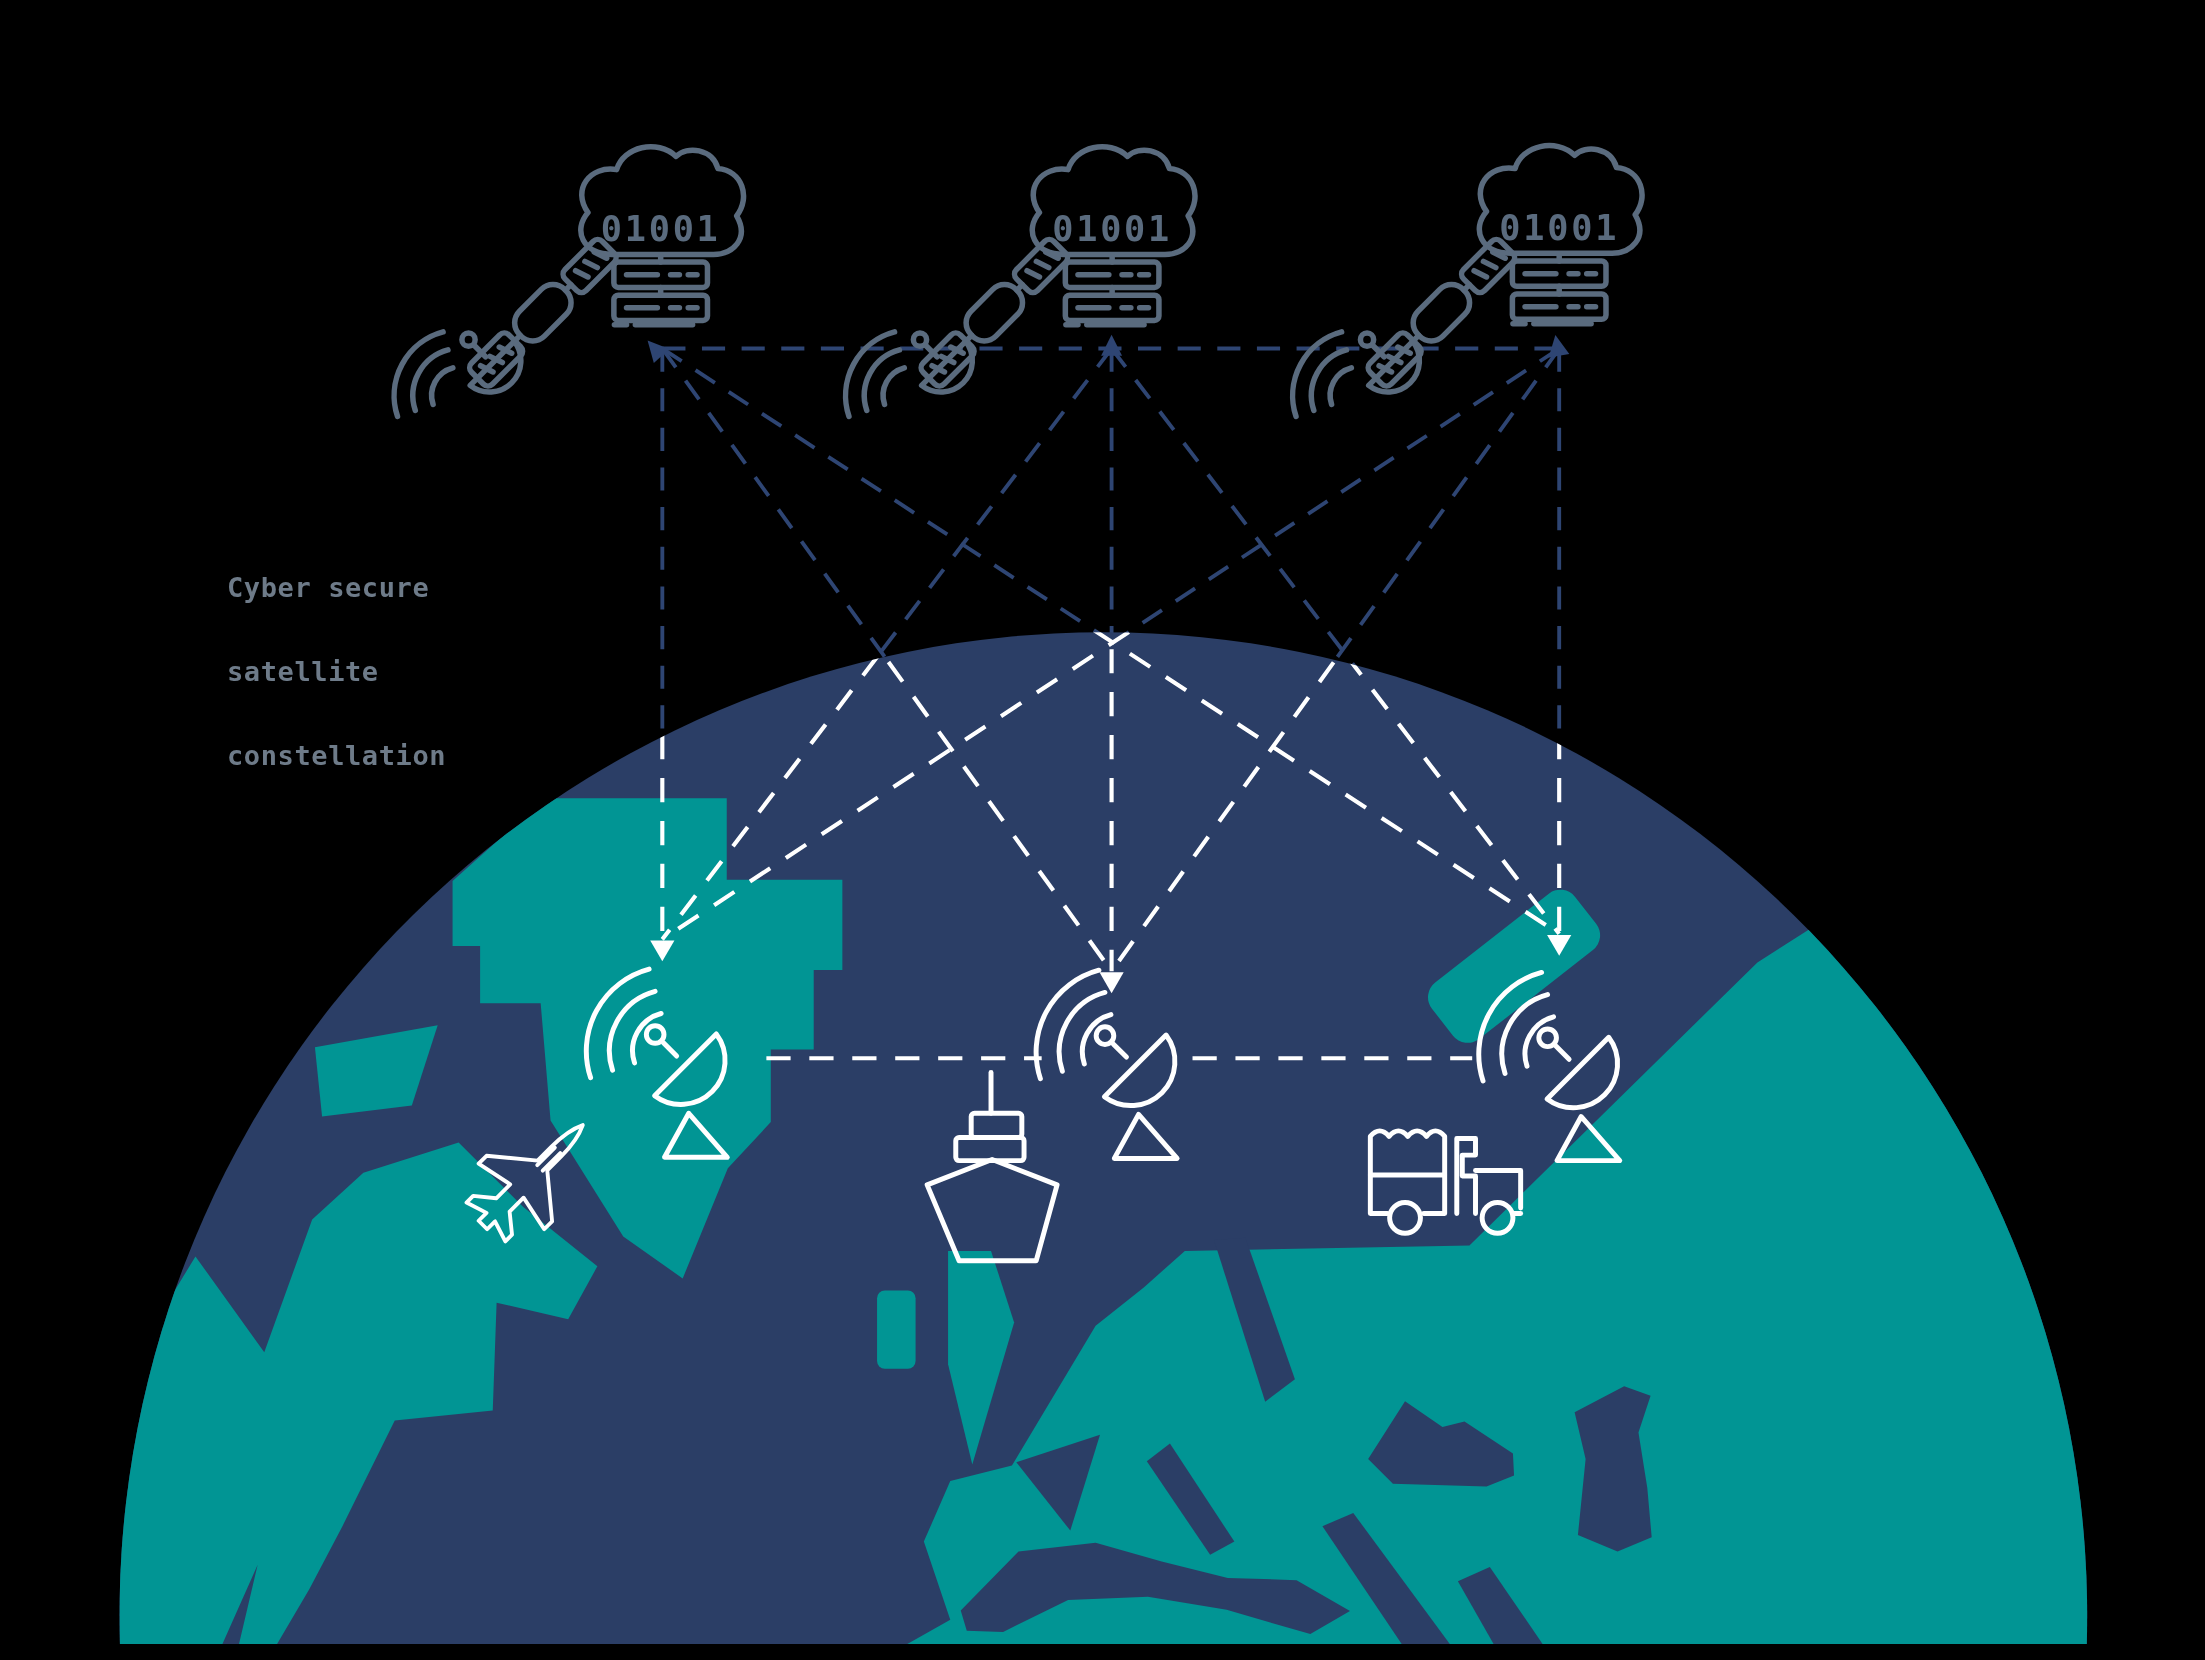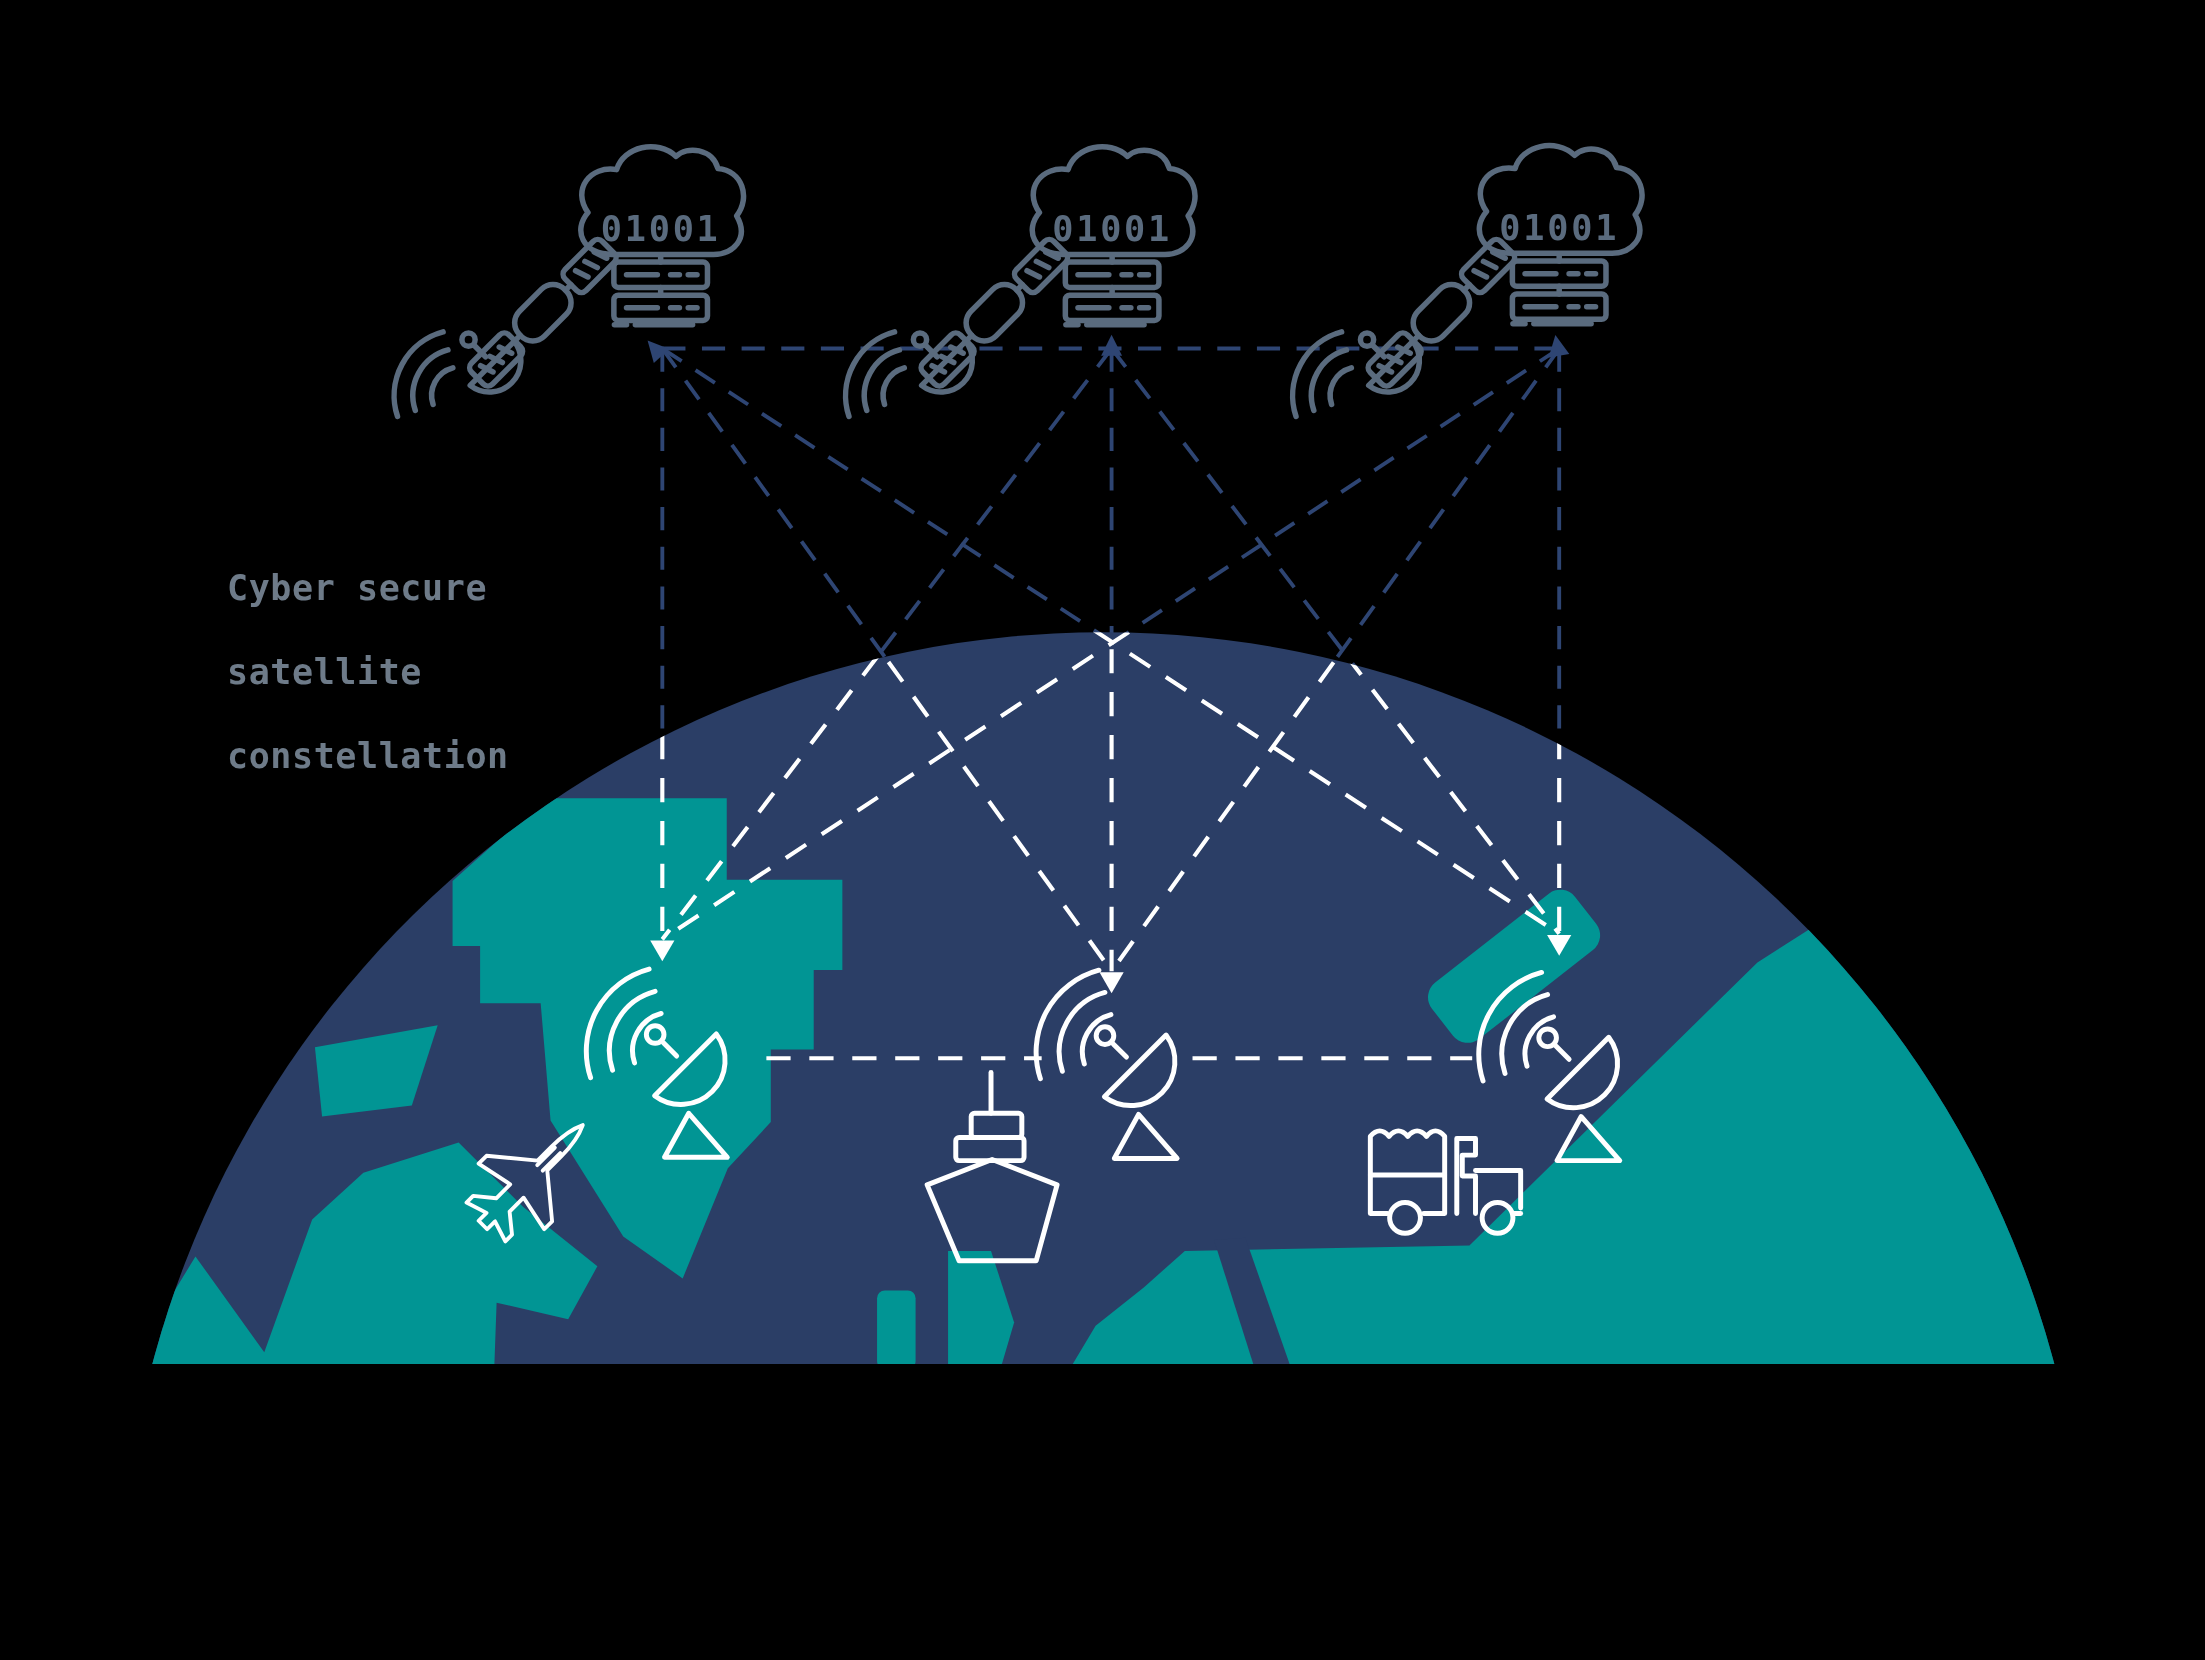--- a/index.html
+++ b/index.html
@@ -1,28 +1,28 @@
 <!DOCTYPE html>
 <html style="--bg: #000000; --ocean: #2b3e66; --teal: #019594; --slate: #5a6b7e; --navy: #2e4573; --caption: #6e7b89;font-size:8.8px"><head>
 <meta charset="utf-8">
 <style>
   html,body{margin:0;padding:0;background:#000;}
-  #stage{position:relative;width:2205px;height:1364px;background:var(--bg,#000);overflow:hidden;
+  #stage{position:relative;width:2205px;height:1644px;background:var(--bg,#000);overflow:hidden;
          font-family:"DejaVu Sans Mono","Liberation Mono",monospace;border-radius:17px;}
   svg{display:block;position:absolute;left:0;top:0;}
   .slate{stroke:var(--slate,#5a6b7e);fill:none;stroke-width:10;stroke-linecap:round;stroke-linejoin:round;}
   .white{stroke:#fff;fill:none;stroke-width:9;stroke-linecap:round;stroke-linejoin:round;}
   .beam-navy{stroke:var(--navy,#2e4573);stroke-width:7;fill:none;stroke-dasharray:42 30;}
   .beam-white{stroke:#fff;stroke-width:7.5;fill:none;stroke-dasharray:44 34;}
   .land{fill:var(--teal,#019594);stroke:none;}
   .sea{fill:var(--ocean,#2b3e66);stroke:none;}
   .binary{font-family:"DejaVu Sans Mono","Liberation Mono",monospace;font-size:64px;letter-spacing:5px;
           fill:var(--slate,#5a6b7e);font-weight:bold;}
   #caption{position:absolute;left:227px;top:567px;color:var(--caption,#6e7b89);
-           font-size:35px;font-weight:bold;line-height:42px;letter-spacing:0.6px;white-space:pre;}
+           font-size:27px;font-weight:bold;line-height:42px;letter-spacing:0.6px;white-space:pre;}
 </style>
 </head>
 <body>
 
 <div id="stage">
 <svg width="2205" height="1660" viewBox="0 0 4005 3015">
 
   <defs>
 
     <clipPath id="globeclip">

